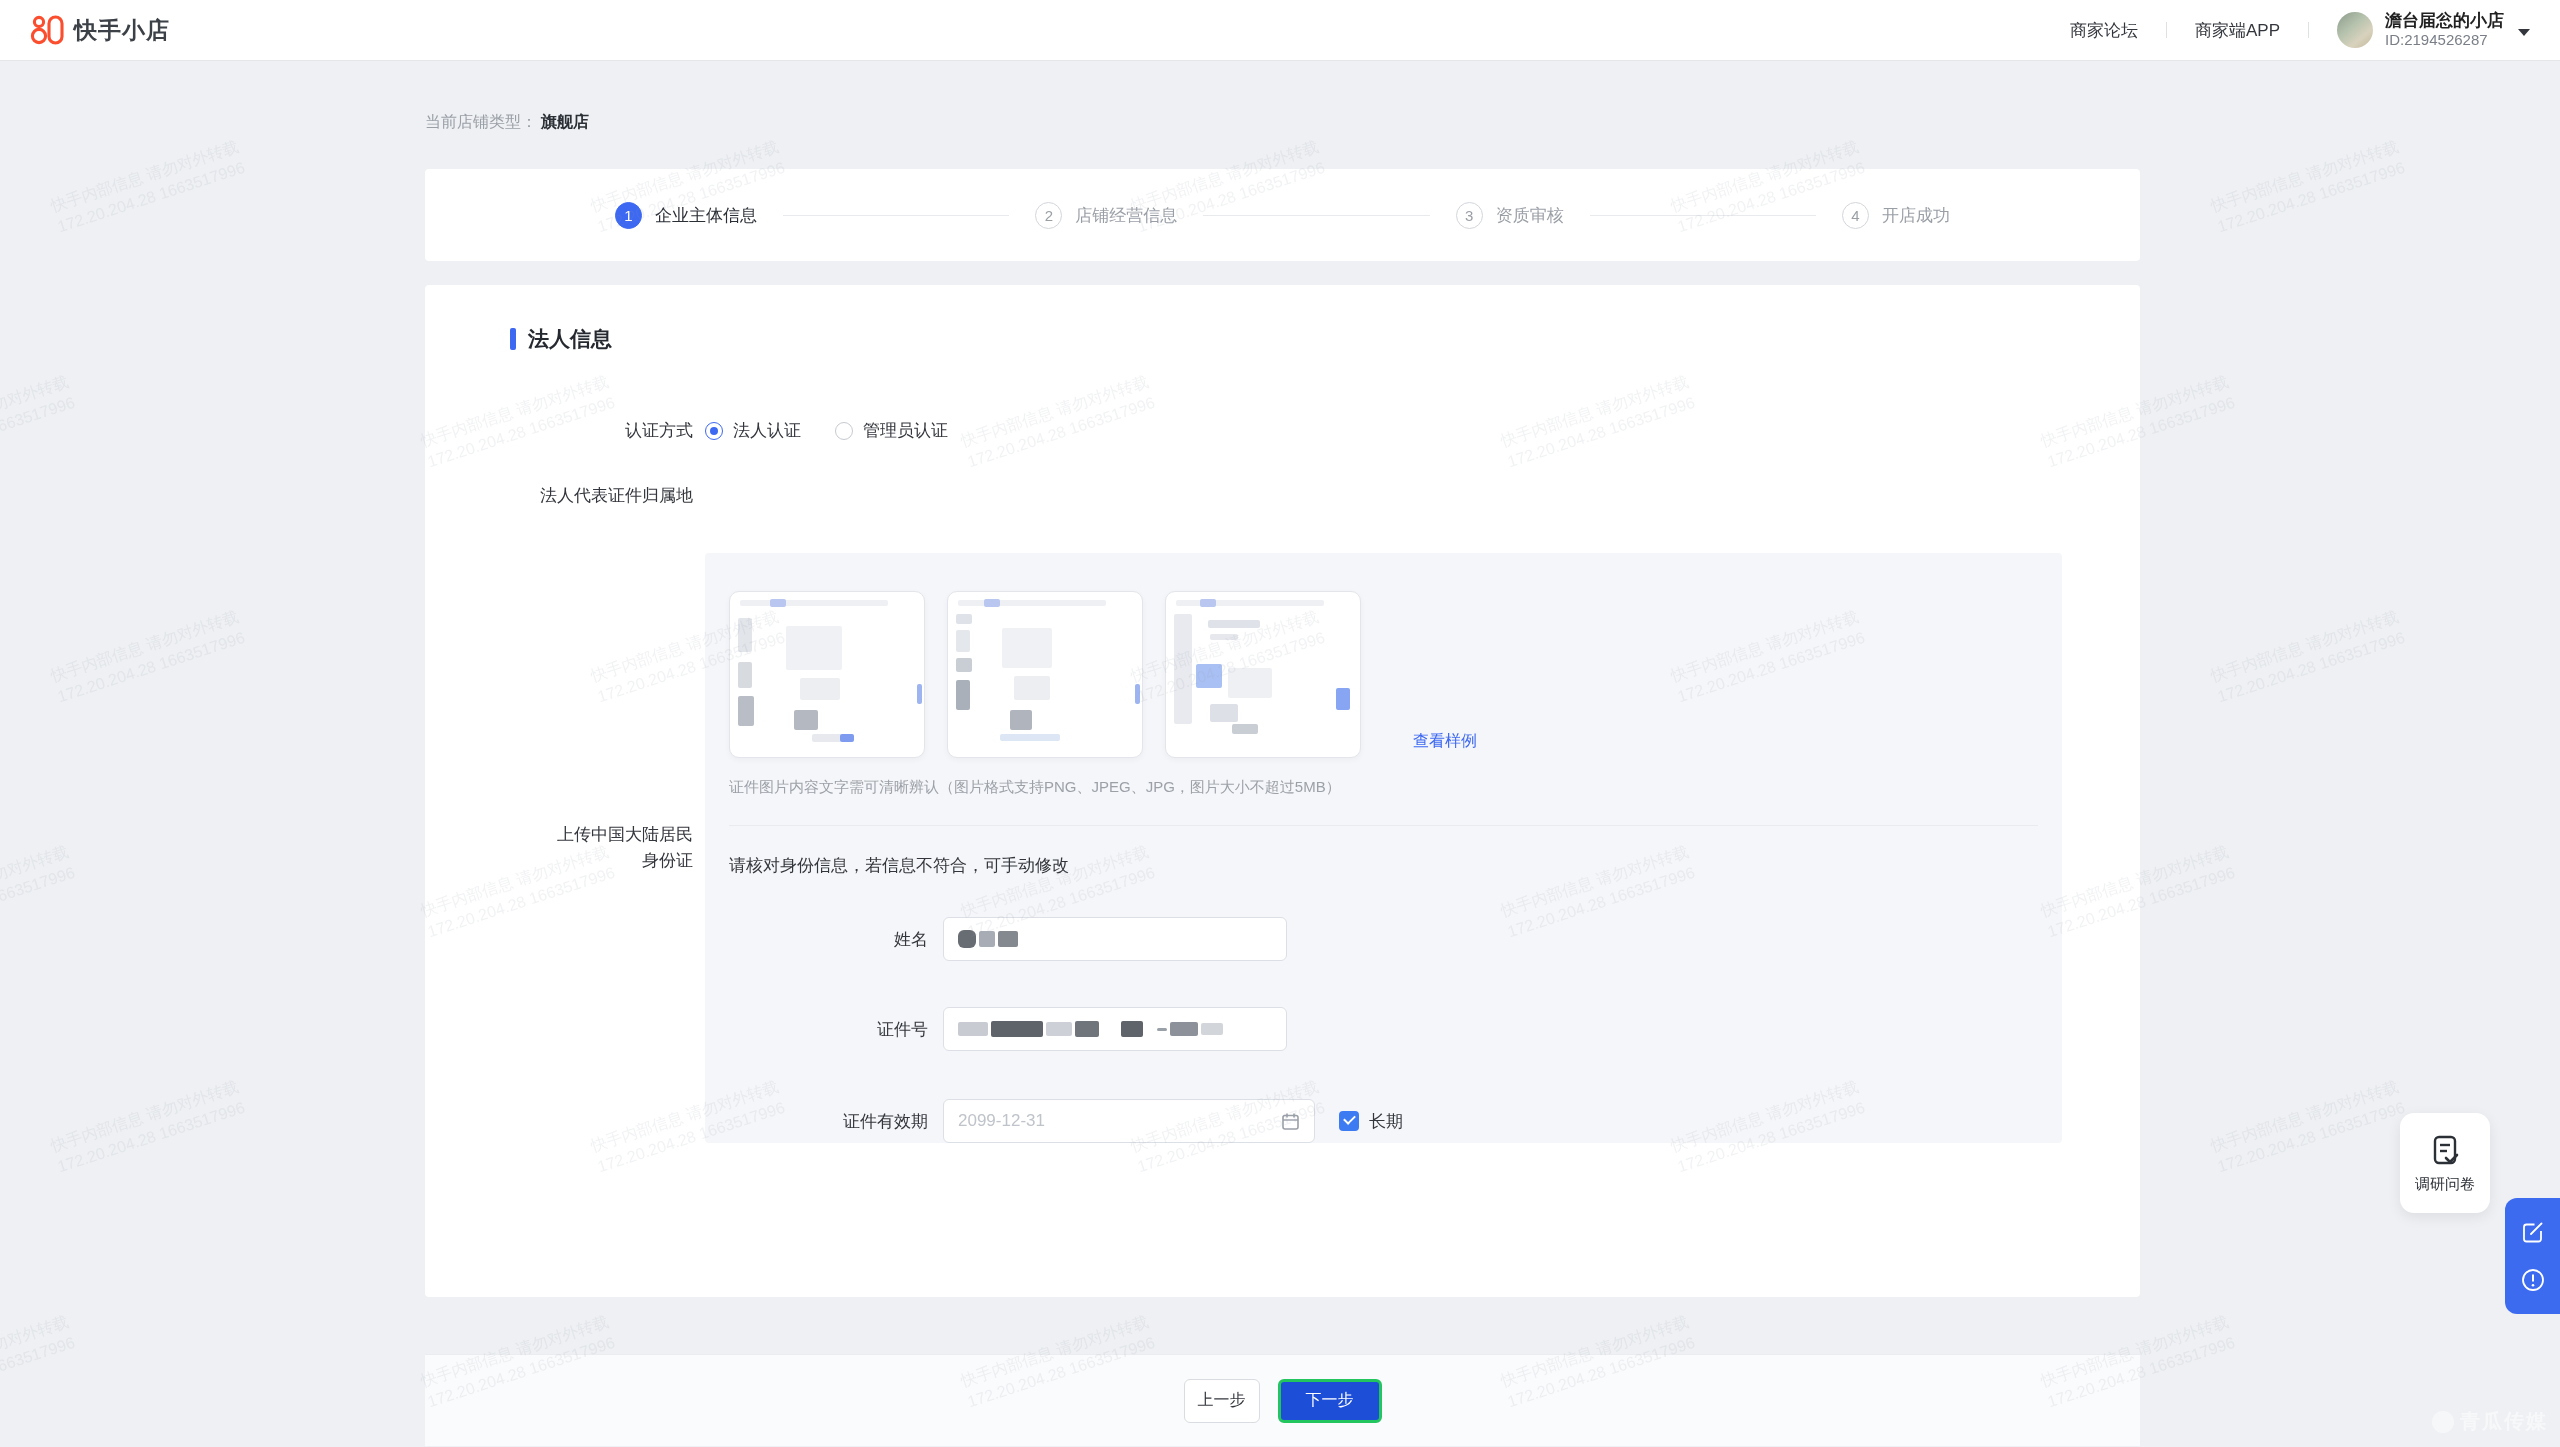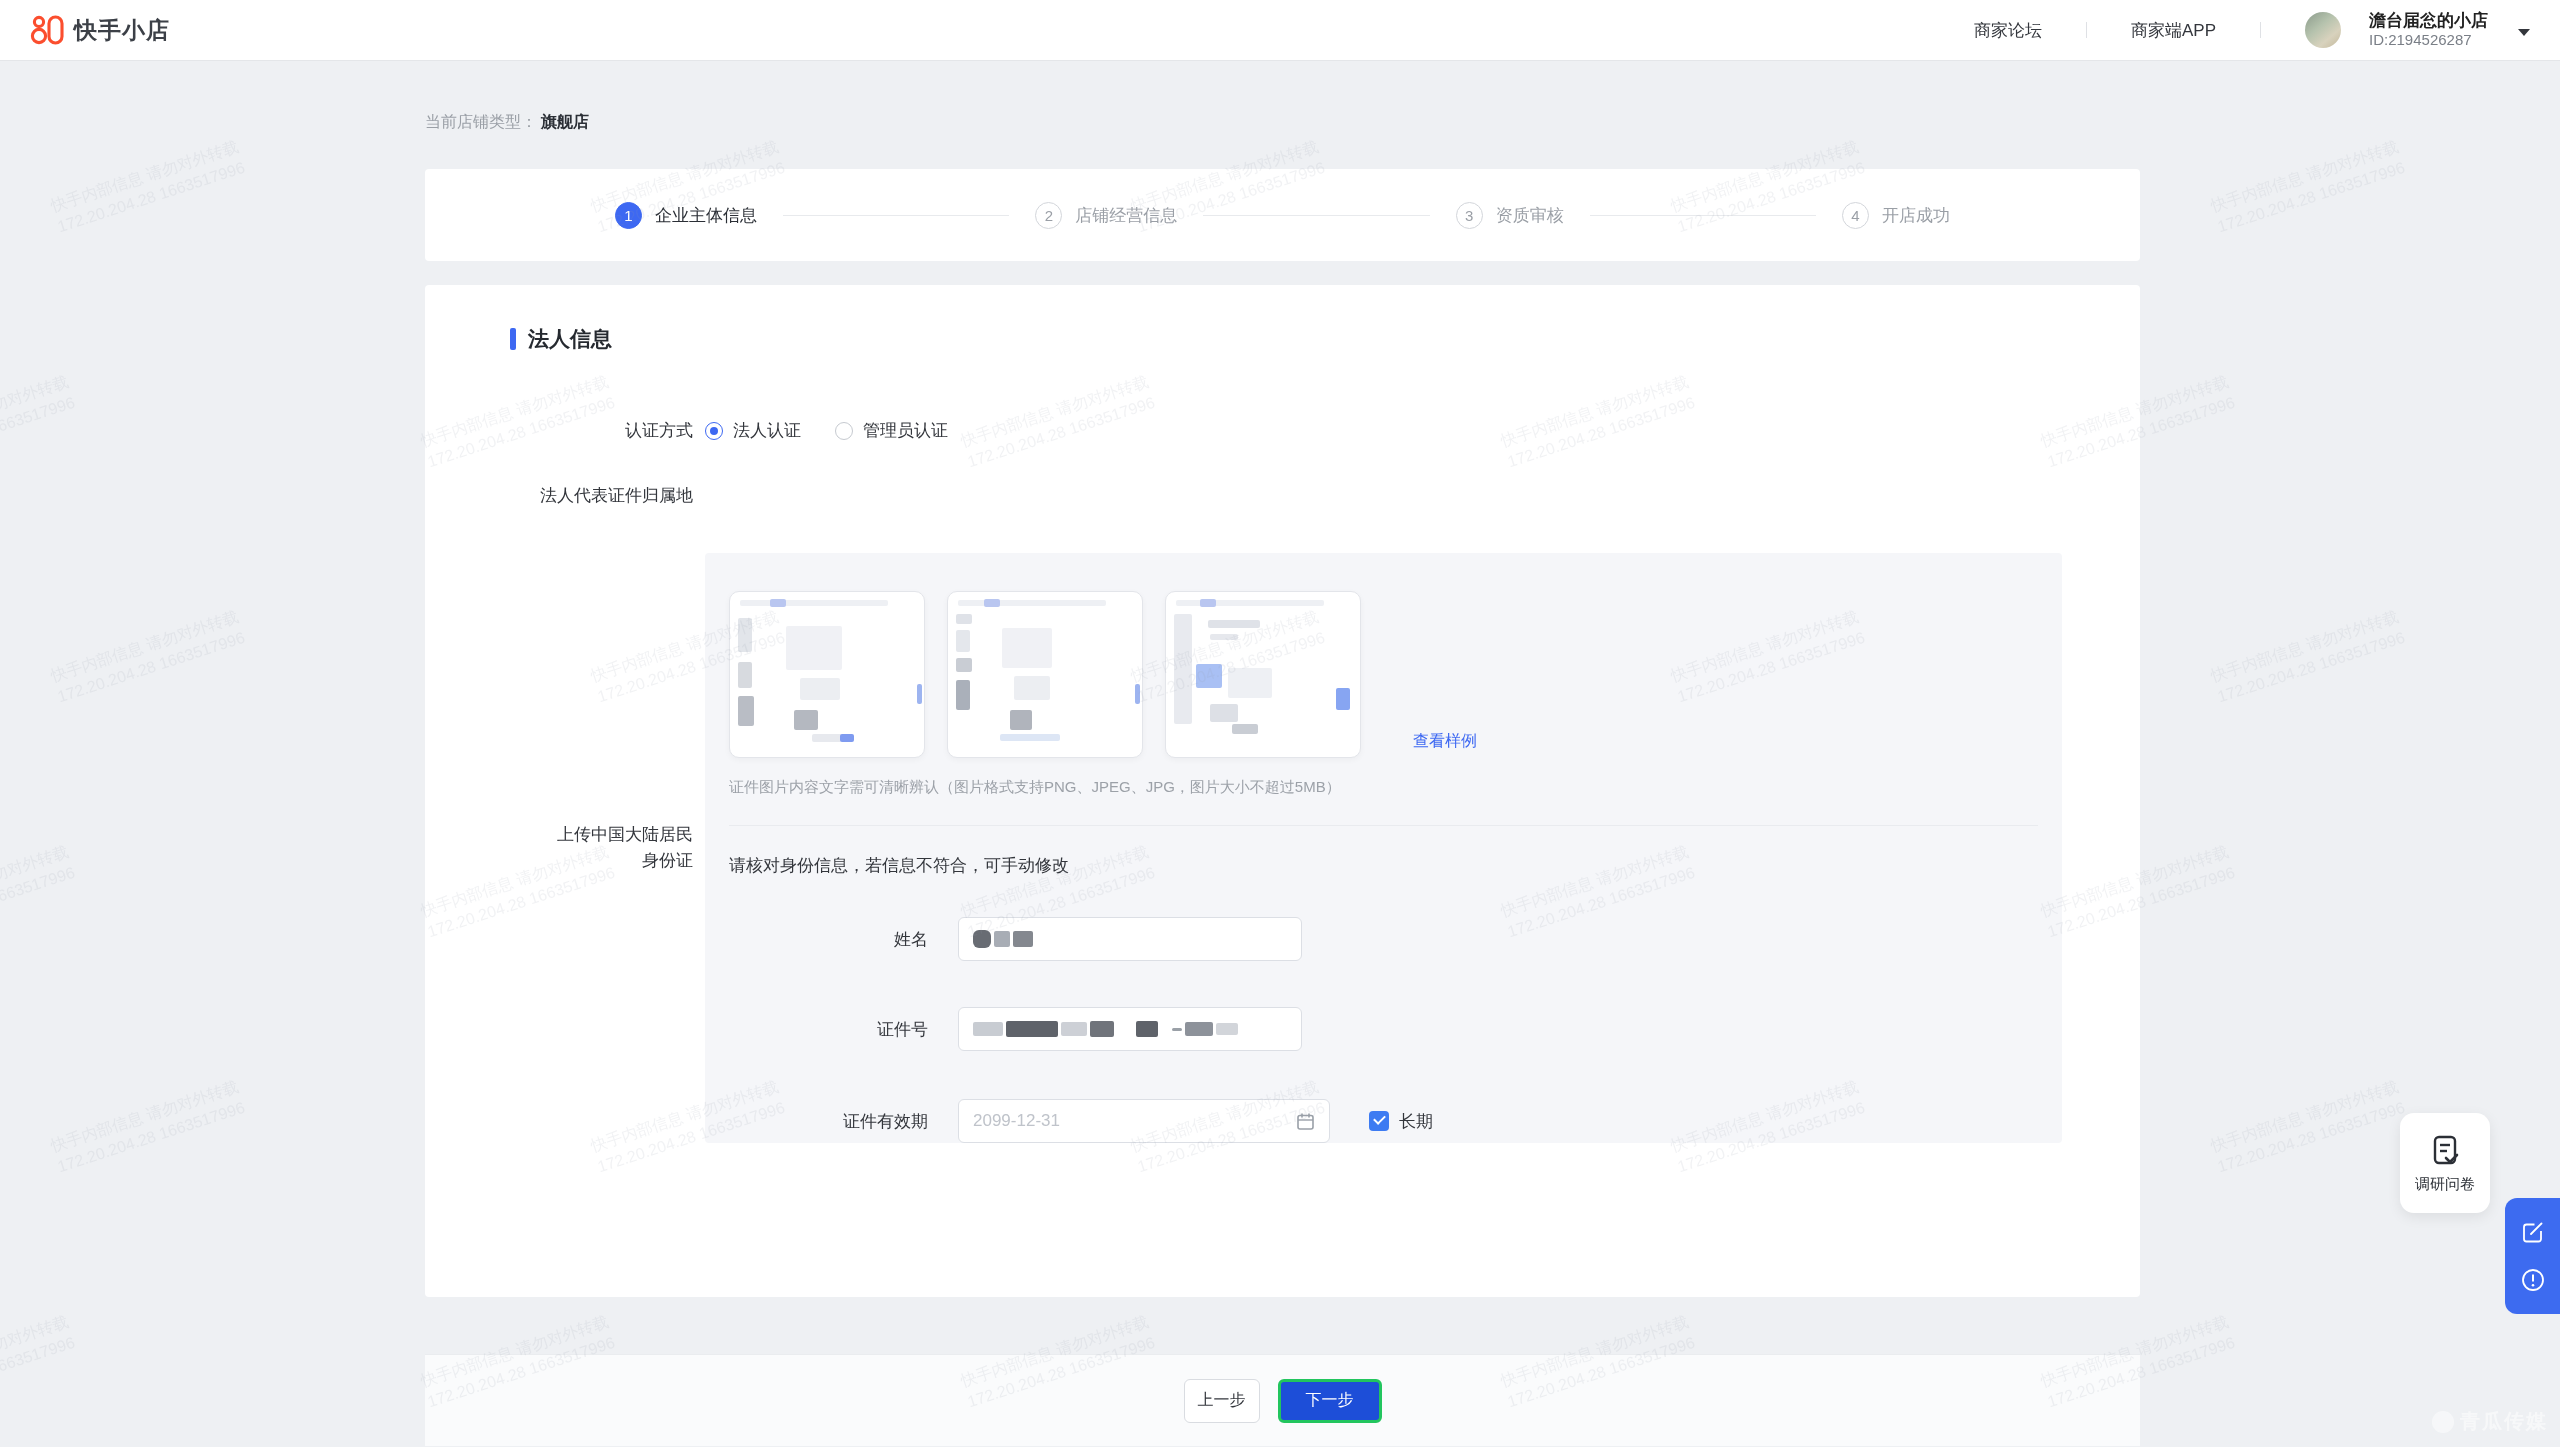--- a/index.html
+++ b/index.html
@@ -8,21 +8,21 @@
 
   
   #wm-layer { position:absolute; inset:0; z-index:50; pointer-events:none; overflow:hidden; }
   .wm { position:absolute; transform:rotate(-18deg); color:rgba(145,155,170,.13); font-size:16px; line-height:22px; white-space:nowrap; text-align:left; }
 
   
   .header { height:60px; background:#fff; display:flex; align-items:center; padding:0 30px; position:relative; z-index:5; box-shadow:0 1px 0 rgba(0,0,0,.04); }
   .logo-group { display:flex; align-items:center; gap:10px; }
   .logo-text { font-size:23px; font-weight:700; color:#3c4047; letter-spacing:1px; }
   .hspacer { flex:1; }
-  .hnav { display:flex; align-items:center;gap:16px; }
+  .hnav { display:flex; align-items:center; }
   .hnav-item { font-size:17px; color:#33363c; cursor:pointer; }
   .hdivider { width:1px; height:16px; background:#dfe1e5; margin:0 28px; }
   .avatar { width:36px; height:36px; border-radius:50%; background:linear-gradient(140deg,#8a9a8a 0%,#b5c2ad 40%,#d8d2bd 70%,#c2b79a 100%); margin-right:12px; flex:none; }
   .shopbox { line-height:1.25; margin-right:14px; }
   .shop-name { font-size:17px; font-weight:700; color:#222; }
   .shop-id { font-size:15px; color:#7a7f87; }
   .caret-down { width:0; height:0; border-left:6px solid transparent; border-right:6px solid transparent; border-top:7px solid #33363c; margin-top:4px; }
 
   
   .content { width:1715px; margin-left:425px; }
@@ -68,21 +68,21 @@
   .upload-label { line-height:26px; }
   .upload-panel { width:1357px; background:#f5f6f9; border-radius:4px; padding:28px 24px 0; }
   .thumb-row { display:flex; align-items:flex-end; margin-top:10px; }
   .thumb { width:196px; height:167px; background:#fff; border:1px solid #e3e5ea; border-radius:10px; margin-right:22px; position:relative; overflow:hidden; box-shadow:0 2px 6px rgba(0,0,0,.04); }
   .thumb .px { position:absolute; border-radius:2px; }
   .sample-link { font-size:16px; color:#3d68f2; margin-left:30px; margin-bottom:6px; cursor:pointer; }
   .upload-hint { font-size:15px; color:#9ca1a8; margin-top:20px; }
   .panel-divider { height:1px; background:#e9ebef; margin-top:28px; }
   .verify-tip { font-size:17px; color:#33363c; margin-top:28px; }
 
-  .prow { display:flex; align-items:center;gap:15px; }
+  .prow { display:flex; align-items:center; }
   .plabel { width:199px; margin-right:15px; text-align:right; font-size:17px; color:#33363c; flex:none; }
   .prow-name { margin-top:40px; }
   .prow-id { margin-top:46px; }
   .prow-date { margin-top:48px; }
   .text-input { width:344px; height:44px; background:#fff; border:1px solid #dcdfe5; border-radius:6px; display:flex; align-items:center; padding:0 14px; position:relative; }
   .mask-block { display:inline-block; border-radius:2px; margin-right:3px; }
   .date-input { width:372px; }
   .date-value { font-size:17px; color:#bfc3ca; flex:1; }
   .cal-icon { flex:none; }
   .checkbox-wrap { display:flex; align-items:center; margin-left:24px; cursor:pointer; }

